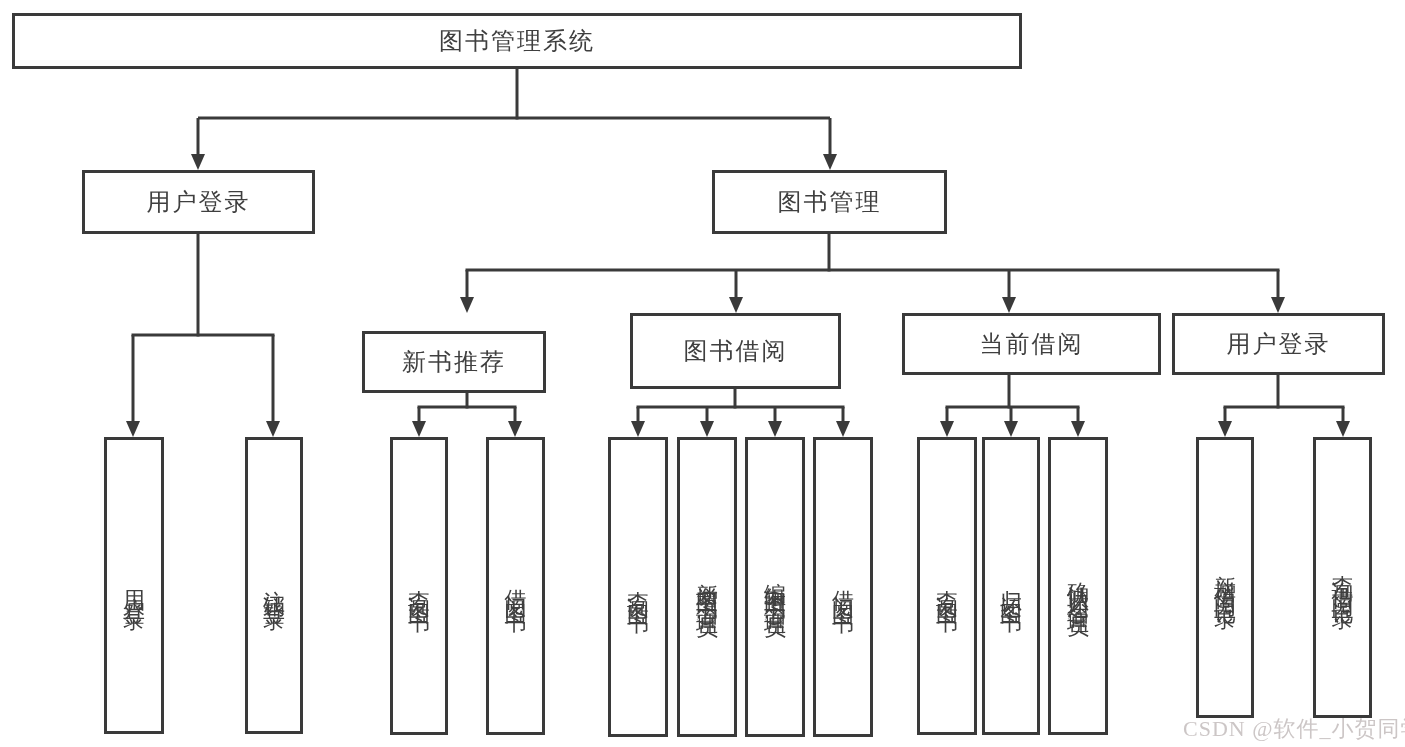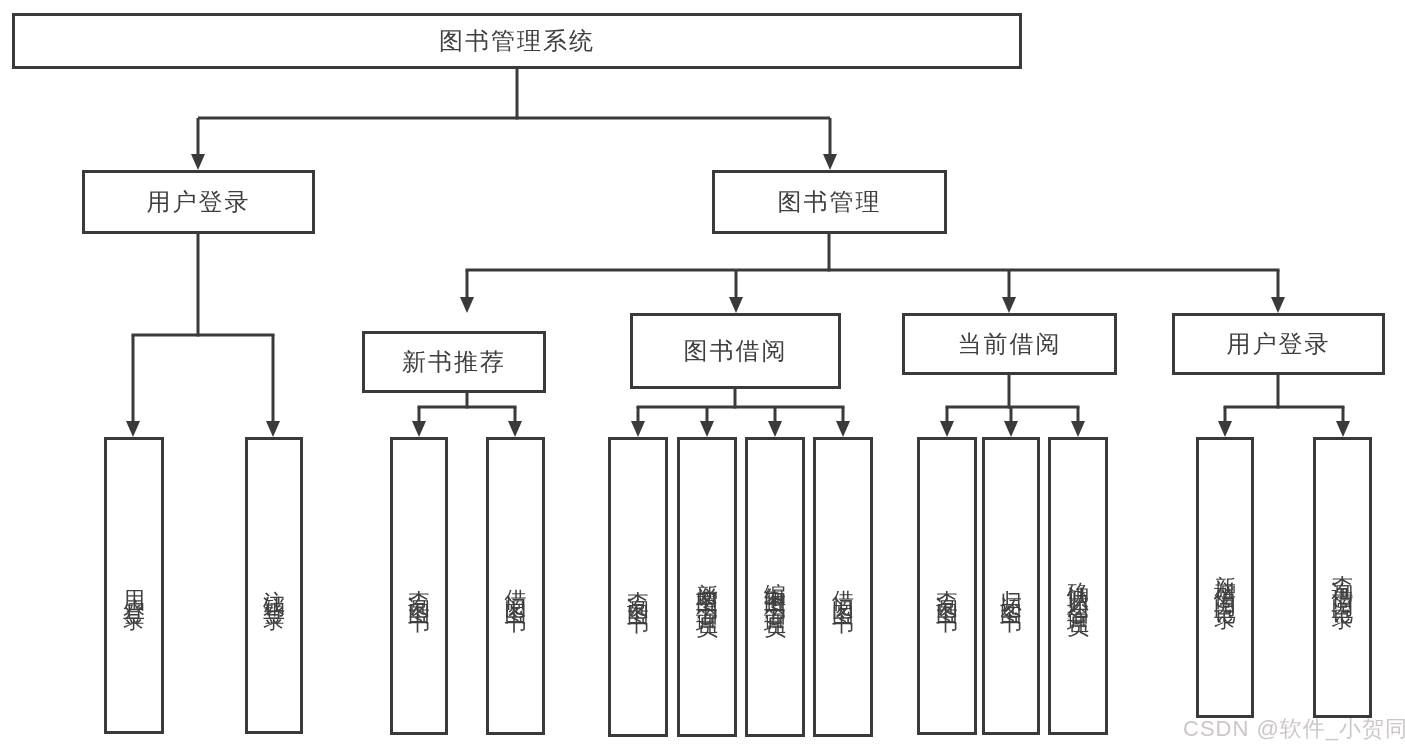--- a/index.html
+++ b/index.html
@@ -8,21 +8,21 @@
     --box-fill:#ffffff;
     --background:#ffffff;
     --watermark:#ccc6c6;
   }
   html,body{margin:0;padding:0;background:var(--background);}
   .canvas{
     position:relative;
     width:1405px;height:747px;
     background:var(--background);
     overflow:hidden;
-    font-family:Liberation Sans, sans-serif;
+    font-family:Liberation Serif, serif;
   }
   .connectors{
     position:absolute;left:0;top:0;width:1405px;height:747px;
     z-index:1;pointer-events:none;
   }
   .connectors line{stroke:var(--line);stroke-width:3;}
   .connectors polygon{fill:var(--line);stroke:none;}
   .node{
     position:absolute;z-index:2;
     box-sizing:border-box;
@@ -131,21 +131,21 @@
   <div class="node h" style="left:712px;top:170px;width:235px;height:64px">
     <span>图书管理</span>
   </div>
 
   <div class="node h" style="left:362px;top:331px;width:184px;height:62px">
     <span>新书推荐</span>
   </div>
   <div class="node h" style="left:630px;top:313px;width:211px;height:76px">
     <span>图书借阅</span>
   </div>
-  <div class="node h" style="left:902px;top:313px;width:215px;height:62px">
+  <div class="node h" style="left:902px;top:313px;width:259px;height:62px">
     <span>当前借阅</span>
   </div>
   <div class="node h" style="left:1172px;top:313px;width:213px;height:62px">
     <span>用户登录</span>
   </div>
 
   <div class="node leaf" style="left:104px;top:437px;width:60px;height:297px">
     <span>用户登录</span>
   </div>
   <div class="node leaf" style="left:245px;top:437px;width:58px;height:297px">

